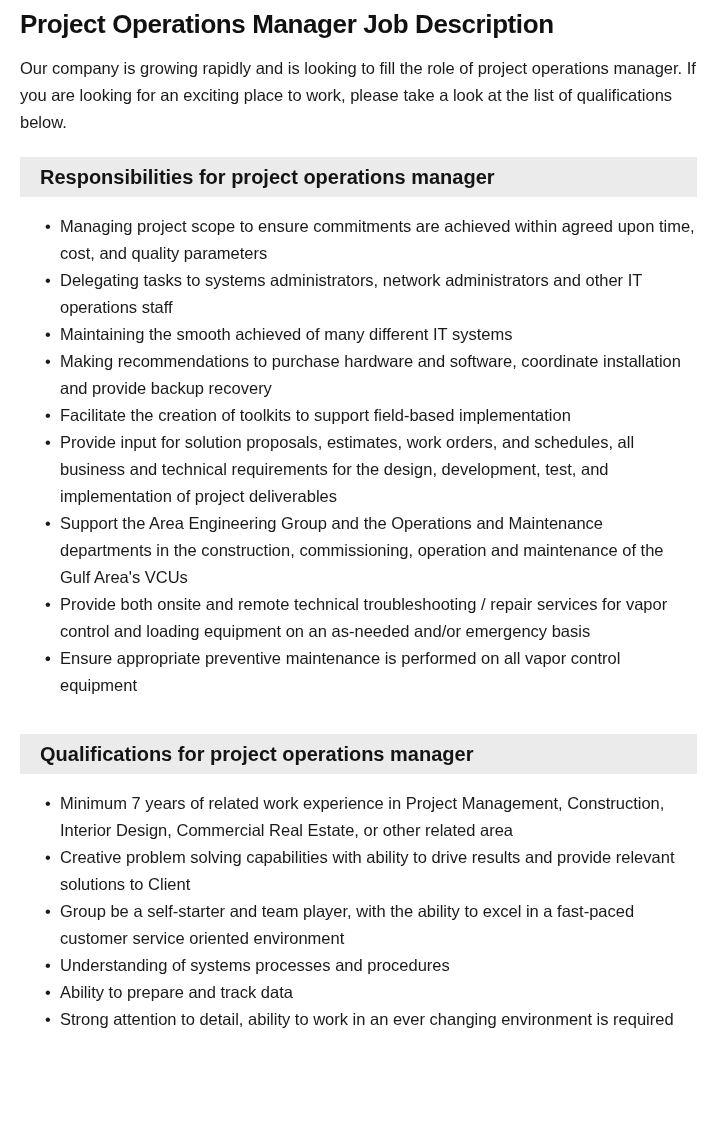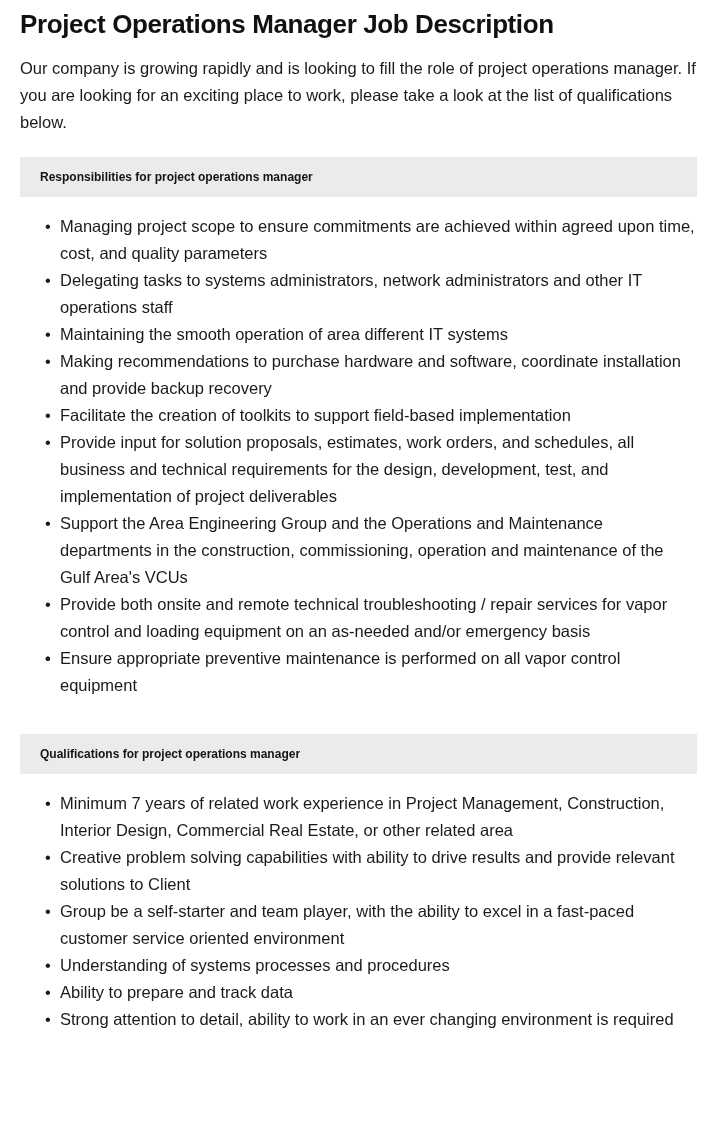--- a/index.html
+++ b/index.html
@@ -42,21 +42,21 @@
   .section-header {
     margin: 21px 23px 0 20px;
     background: #ebebeb;
     height: 40px;
     display: flex;
     align-items: center;
     padding: 0 20px;
     box-sizing: border-box;
   }
   .section-header-text {
-    font-size: 12px;
+    font-size: 20px;
     font-weight: bold;
     line-height: 20px;
     color: #141414;
   }
   ul.bullets {
     margin: 0;
     padding: 16px 23px 0 60px;
     list-style: none;
   }
   ul.bullets li {
@@ -102,21 +102,21 @@
       <li>
         <span class="bullet-dot">•</span>
         <span>Managing project scope to ensure commitments are achieved within agreed upon time, cost, and quality parameters</span>
       </li>
       <li>
         <span class="bullet-dot">•</span>
         <span>Delegating tasks to systems administrators, network administrators and other IT operations staff</span>
       </li>
       <li>
         <span class="bullet-dot">•</span>
-        <span>Maintaining the smooth operation of area different IT systems</span>
+        <span>Maintaining the smooth achieved of many different IT systems</span>
       </li>
       <li>
         <span class="bullet-dot">•</span>
         <span>Making recommendations to purchase hardware and software, coordinate installation and provide backup recovery</span>
       </li>
       <li>
         <span class="bullet-dot">•</span>
         <span>Facilitate the creation of toolkits to support field-based implementation</span>
       </li>
       <li>

